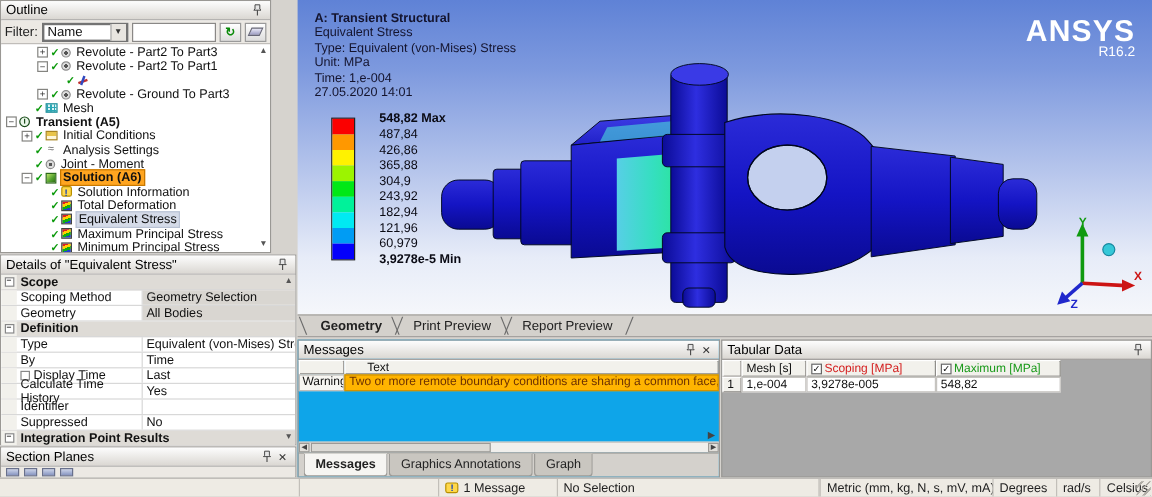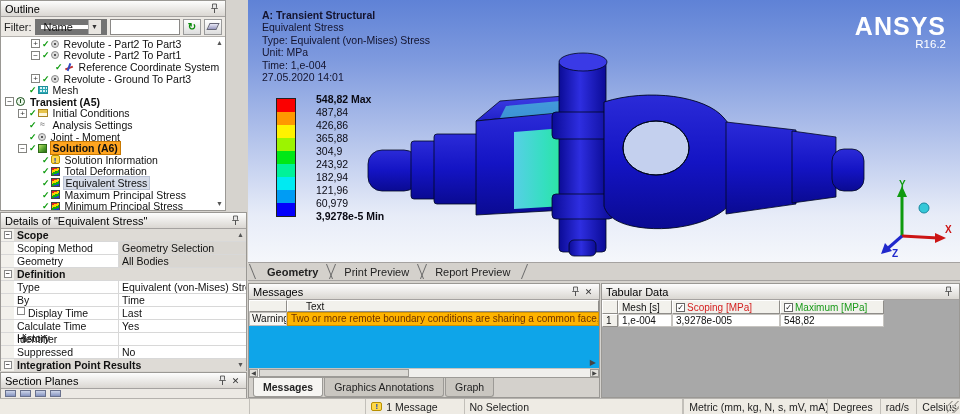--- a/index.html
+++ b/index.html
@@ -14,21 +14,21 @@
   .phead .t { flex:1 1 auto; font-size:11px; white-space:nowrap; overflow:hidden; }
   .pinbtn,.closebtn { width:13px; height:12px; display:flex; align-items:center; justify-content:center;
            font-size:9px; color:#333; flex:none; }
   .pin-svg { display:block; }
   .sarrow { position:absolute; font-size:7px; color:#555; line-height:8px; }
 
   
   #outline { left:0; top:0; width:226px; height:211px; }
   #filterbar { height:20px; display:flex; align-items:center; gap:3px; padding:2px 3px; background:#ece9e4; border-bottom:1px solid #b5b2ae; }
   #filterbar .lbl { color:#222; }
-  .combo { width:72px; height:16px; border:6px solid #737373; background:#fff; display:flex; align-items:center; padding-left:3px; }
+  .combo { width:72px; height:16px; border:2px solid #737373; background:#fff; display:flex; align-items:center; padding-left:3px; }
   .combo .arr { margin-left:auto; width:13px; height:14px; background:#e8e5e0; border-left:1px solid #aaa; font-size:7px; display:flex; align-items:center; justify-content:center; color:#333; }
   .ftext { flex:1 1 auto; height:16px; border:1px solid #8a8886; background:#fff; }
   .fbtn { width:18px; height:16px; border:1px solid #9a9a9a; background:linear-gradient(#fff,#ddd); display:flex; align-items:center; justify-content:center; font-size:10px; }
   .fbtn.refresh { color:#0a8a0a; font-weight:bold; }
   .eraser { width:10px; height:7px; background:linear-gradient(#e8e8f6,#9a9ac2); border:1px solid #667; transform:skewX(-25deg); }
 
   #tree { position:relative; height:173px; overflow:hidden; background:#fff; padding-top:1px; }
   .trow { height:11.6px; display:flex; align-items:center; white-space:nowrap; font-size:10.5px; color:#101010; }
   .trow .lab { padding:0 2px; }
   .trow.bold .lab { font-weight:bold; }
@@ -53,21 +53,21 @@
   .i-settings::before { content:"≈"; }
   .i-solution { width:9px; height:9px; border:1px solid #2c6a18; background:linear-gradient(135deg,#bde36a,#4f9e2a 60%,#2f6e16); }
   .i-info { width:9px; height:9px; border:1px solid #b89000; border-radius:2px; background:#ffd84a; color:#1040c0; font-size:8px; font-weight:bold; line-height:9px; text-align:center; }
   .i-info::before { content:"!"; }
   .i-result { width:9px; height:9px; border:1px solid #444; background:linear-gradient(160deg,#e02020 0 25%,#ffd000 25% 50%,#10b010 50% 75%,#2040d0 75% 100%); }
 
   #details { left:0; top:212px; width:247px; height:159px; }
   #drows { position:relative; height:142px; overflow:hidden; background:#fff; }
   .drow { display:flex; height:13px; border-bottom:1px solid #d8d8d8; font-size:10.5px; align-items:stretch; }
   .drow .gut { width:13px; flex:none; background:#f2f1ec; display:flex; align-items:center; justify-content:center; }
-  .drow .dl { width:105px; flex:none; padding:0 3px; border-right:1px solid #d8d8d8; display:flex; gap:3px; }
+  .drow .dl { width:105px; flex:none; padding:0 3px; border-right:1px solid #d8d8d8; display:flex; align-items:center; gap:3px; }
   .drow .dv { flex:1 1 auto; padding:0 3px; display:flex; align-items:center; overflow:hidden; white-space:nowrap; }
   .drow.section { background:#dedbd6; font-weight:bold; }
   .drow.section .dl { width:auto; border-right:none; }
   .drow .dv.grayv { background:#d9d6d1; }
   .minibox { width:8px; height:8px; border:1px solid #888; background:#fff; flex:none; }
   .secexp { width:8px; height:8px; border:1px solid #888; background:#fff; font-size:7px; line-height:6px; text-align:center; color:#333; }
 
   #sectionplanes { left:0; top:372px; width:247px; height:26px; }
   #sp-tools { height:9px; background:#ece9e4; display:flex; gap:4px; padding:1px 4px; overflow:hidden; }
   .sp-icn { width:11px; height:7px; background:linear-gradient(#cdd5ea,#8694c0); border:1px solid #68708c; }
@@ -169,21 +169,20 @@
         <div class="trow" style="padding-left: 30px;">
           <span class="exp">−</span>
           <span class="chk">✓</span>
           <span class="icn i-revolute"></span>
           <span class="lab">Revolute - Part2 To Part1</span>
         </div>
         <div class="trow" style="padding-left: 43px;">
           <span class="expspace"></span>
           <span class="chk">✓</span>
           <span class="icn i-csys"></span>
-          <span class="lab">Reference Coordinate System</span>
         </div>
         <div class="trow" style="padding-left: 30px;">
           <span class="exp">+</span>
           <span class="chk">✓</span>
           <span class="icn i-revolute"></span>
           <span class="lab">Revolute - Ground To Part3</span>
         </div>
         <div class="trow" style="padding-left: 17px;">
           <span class="expspace"></span>
           <span class="chk">✓</span>

